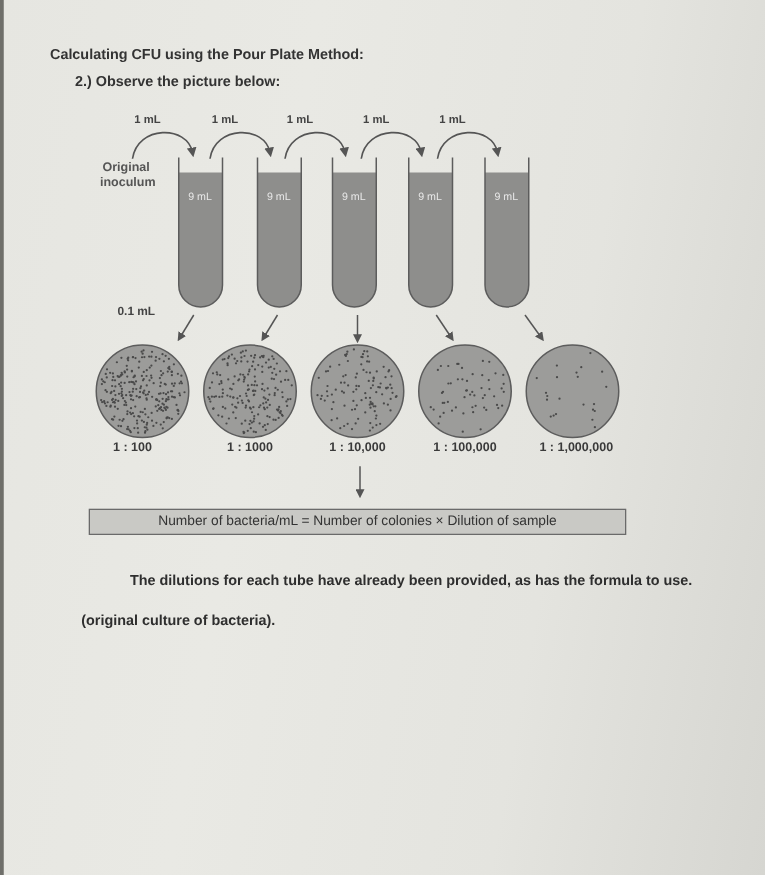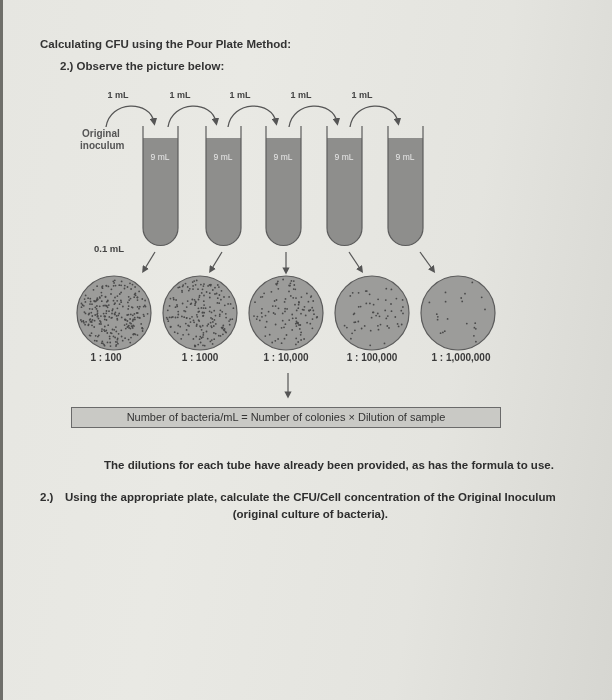--- a/index.html
+++ b/index.html
@@ -773,15 +773,14 @@
   </g>
 
   <line x1="288" y1="373" x2="288" y2="395" stroke="#555" stroke-width="1.2" marker-end="url(#ah)"></line>
 </svg>
 
 <div class="formula-box">Number of bacteria/mL = Number of colonies × Dilution of sample</div>
 
 <div class="note">The dilutions for each tube have already been provided, as has the formula to use.</div>
 
 <div class="q2">
-  <div><span class="num">2.)</span><span>Using the appropriate plate, calculate the CFU/Cell concentration of the Original Inoculum</span></div>
   <div class="line2">(original culture of bacteria).</div>
 </div>
 
 </body></html>

